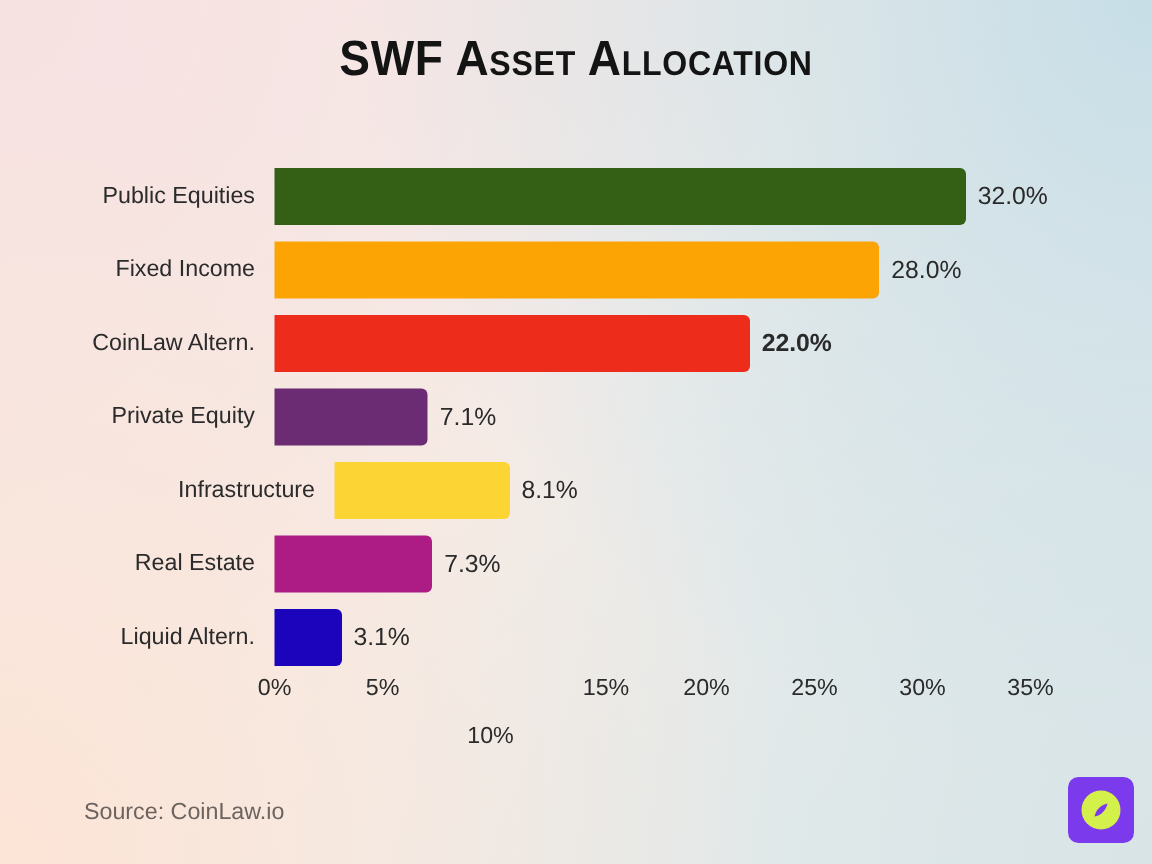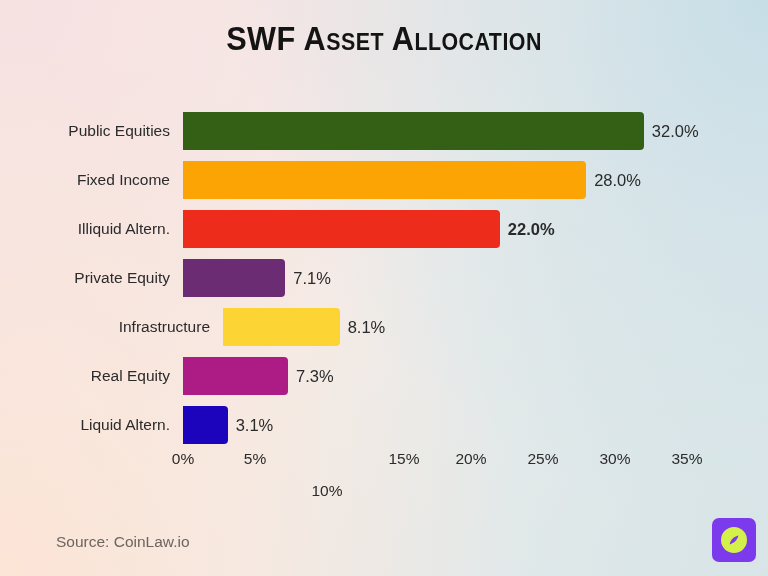--- a/index.html
+++ b/index.html
@@ -142,36 +142,36 @@
         <div class="cat-label">Public Equities</div>
         <div class="bar" style="width: 460.8px; height: 38px; background: rgb(51, 96, 21);"></div>
         <div class="bar-value" style="left: 468.8px;">32.0%</div>
       </div>
       <div class="bar-row" style="top: 49px;">
         <div class="cat-label">Fixed Income</div>
         <div class="bar" style="width: 403.2px; height: 38px; background: rgb(252, 164, 4);"></div>
         <div class="bar-value" style="left: 411.2px;">28.0%</div>
       </div>
       <div class="bar-row" style="top: 98px;">
-        <div class="cat-label">Illiquid Altern.</div>
+        <div class="cat-label">CoinLaw Altern.</div>
         <div class="bar" style="width: 316.8px; height: 38px; background: rgb(238, 44, 28);"></div>
         <div class="bar-value" style="left: 324.8px; font-weight: bold;">22.0%</div>
       </div>
       <div class="bar-row" style="top: 147px;">
         <div class="cat-label">Private Equity</div>
         <div class="bar" style="width: 102.24px; height: 38px; background: rgb(108, 44, 116);"></div>
         <div class="bar-value" style="left: 110.24px;">7.1%</div>
       </div>
       <div class="bar-row" style="top: 196px; margin-left: 40px;">
         <div class="cat-label">Infrastructure</div>
         <div class="bar" style="width: 116.64px; height: 38px; background: rgb(252, 212, 52);"></div>
         <div class="bar-value" style="left: 124.64px;">8.1%</div>
       </div>
       <div class="bar-row" style="top: 245px;">
-        <div class="cat-label">Real Equity</div>
+        <div class="cat-label">Real Estate</div>
         <div class="bar" style="width: 105.12px; height: 38px; background: rgb(172, 28, 132);"></div>
         <div class="bar-value" style="left: 113.12px;">7.3%</div>
       </div>
       <div class="bar-row" style="top: 294px;">
         <div class="cat-label">Liquid Altern.</div>
         <div class="bar" style="width: 44.64px; height: 38px; background: rgb(28, 4, 188);"></div>
         <div class="bar-value" style="left: 52.64px;">3.1%</div>
       </div>
     </div>
 

